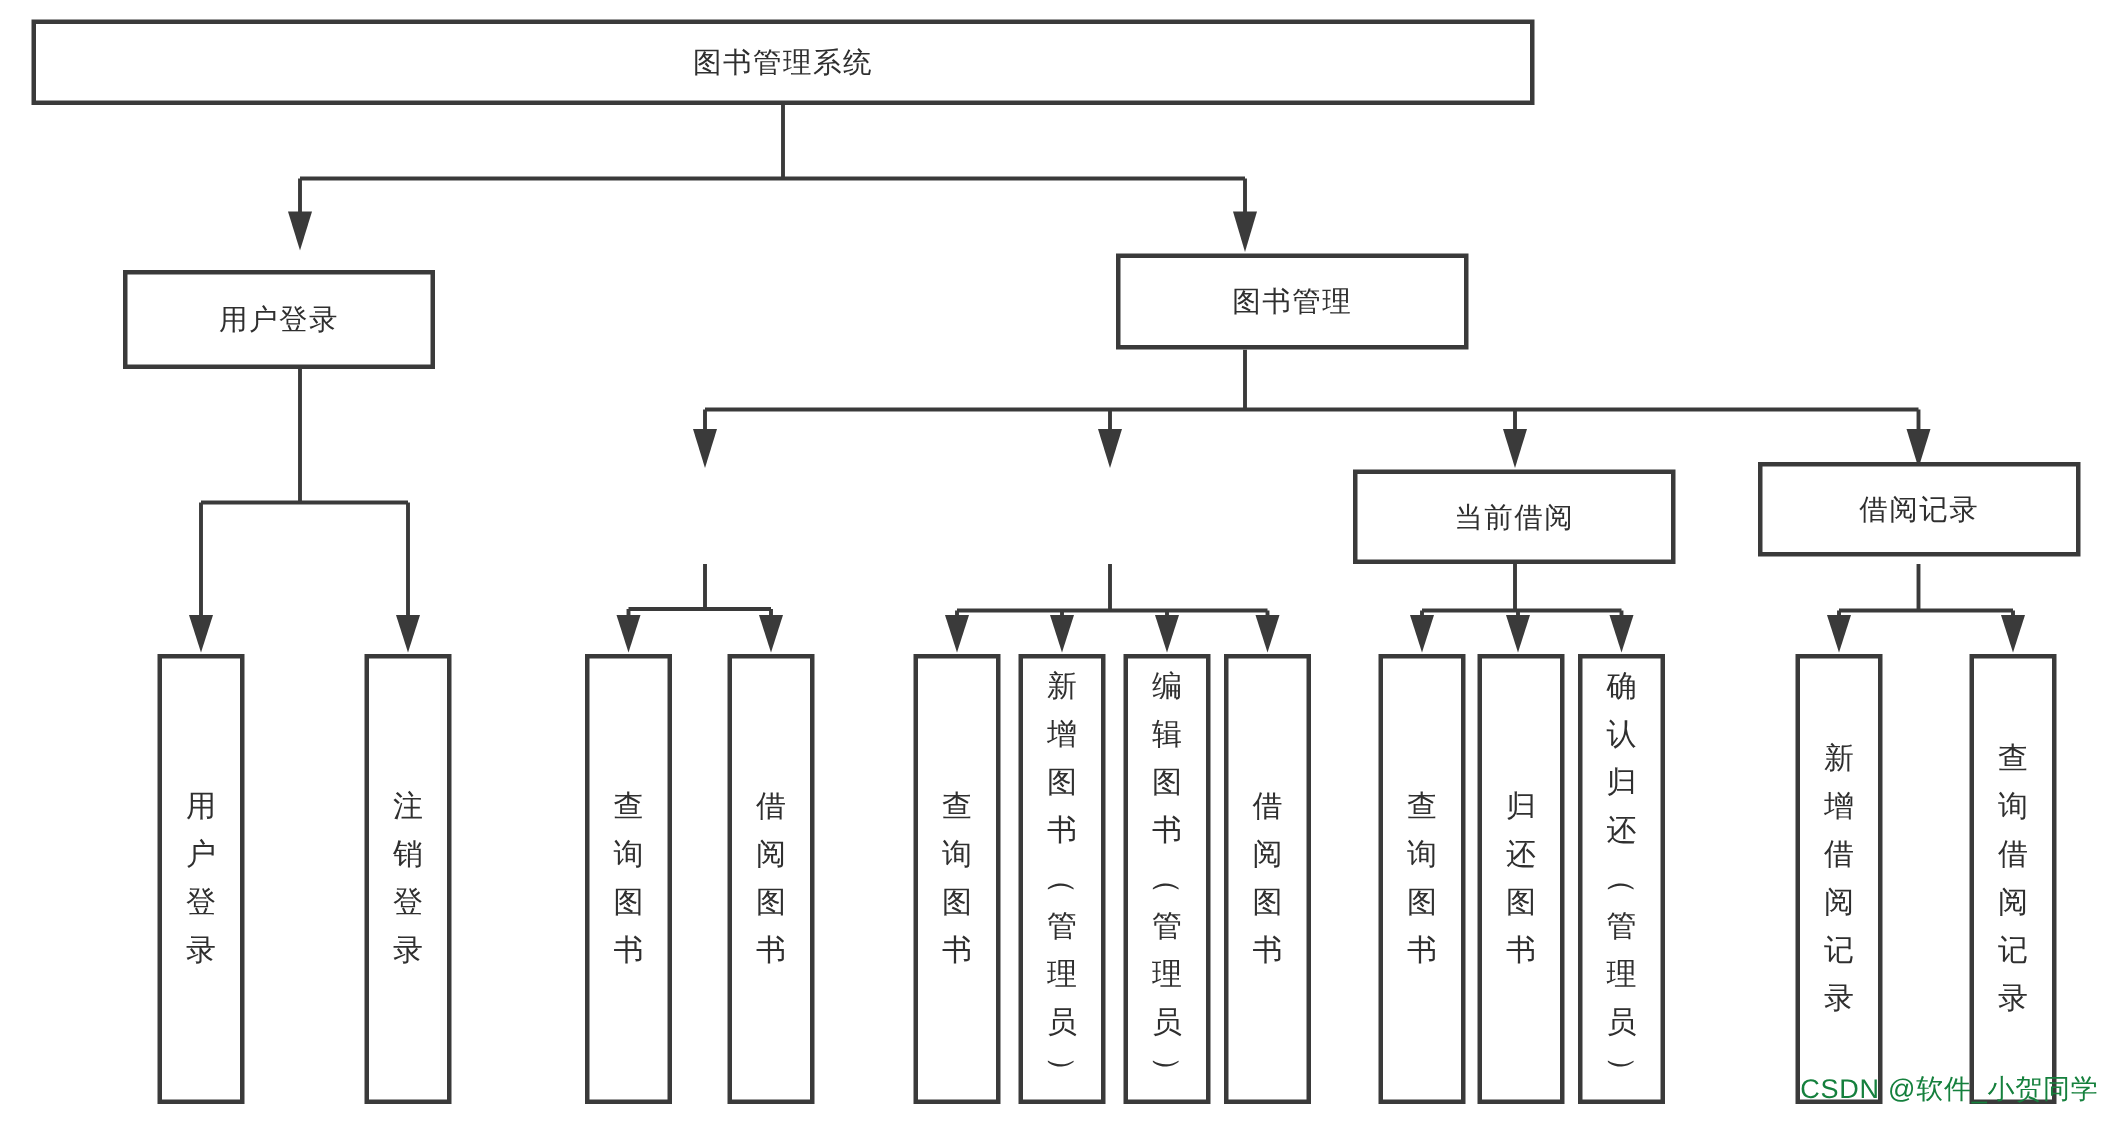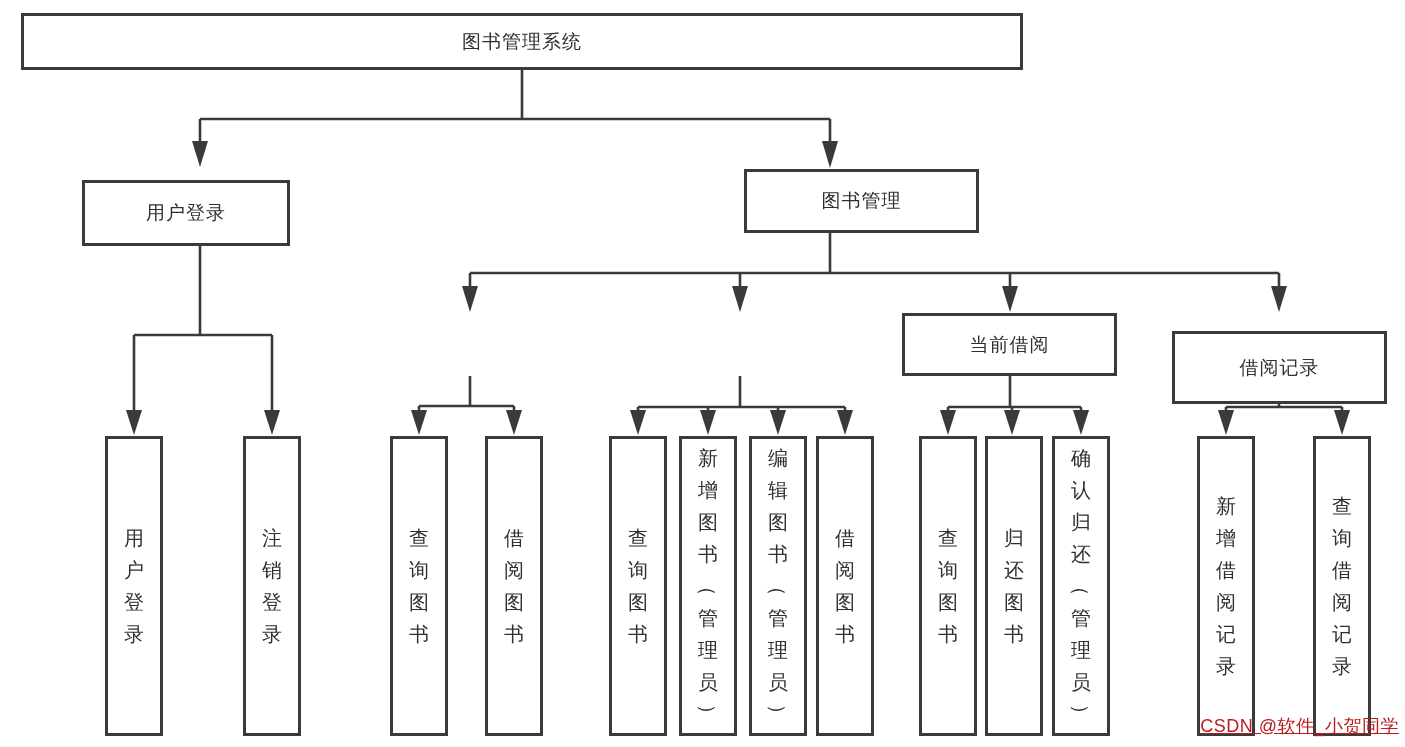--- a/index.html
+++ b/index.html
@@ -49,25 +49,24 @@
     display: block;
   }
   .vchar.rot {
     transform: rotate(90deg);
   }
   #watermark {
     position: absolute;
     right: 6px;
     top: 714px;
     font-size: 18px;
-    color: #b91c1c;
+    color: #15803d;
     letter-spacing: 0.5px;
     z-index: 5;
     white-space: nowrap;
-    text-decoration: underline;
   }
 </style>
 </head>
 <body>
 
 <div id="canvas">
 
   <svg id="connectors" viewBox="0 0 1405 747" xmlns="http://www.w3.org/2000/svg">
     <g stroke="#3a3a3a" stroke-width="2.6" fill="none">
 
@@ -141,21 +140,21 @@
   <div class="box" style="left:82px; top:180px; width:208px; height:66px">
     <span class="hlabel">用户登录</span>
   </div>
   <div class="box" style="left:744px; top:169px; width:235px; height:64px">
     <span class="hlabel">图书管理</span>
   </div>
 
   <div class="box" style="left:902px; top:313px; width:215px; height:63px">
     <span class="hlabel">当前借阅</span>
   </div>
-  <div class="box" style="left:1172px; top:331px; width:215px; height:73px">
+  <div class="box" style="left:1172px; top:308px; width:215px; height:63px">
     <span class="hlabel">借阅记录</span>
   </div>
 
   <div class="box leaf" style="left:105px; top:436px">
     <div class="vlabel">
         <span class="vchar">用</span>
         <span class="vchar">户</span>
         <span class="vchar">登</span>
         <span class="vchar">录</span>
       </div>

